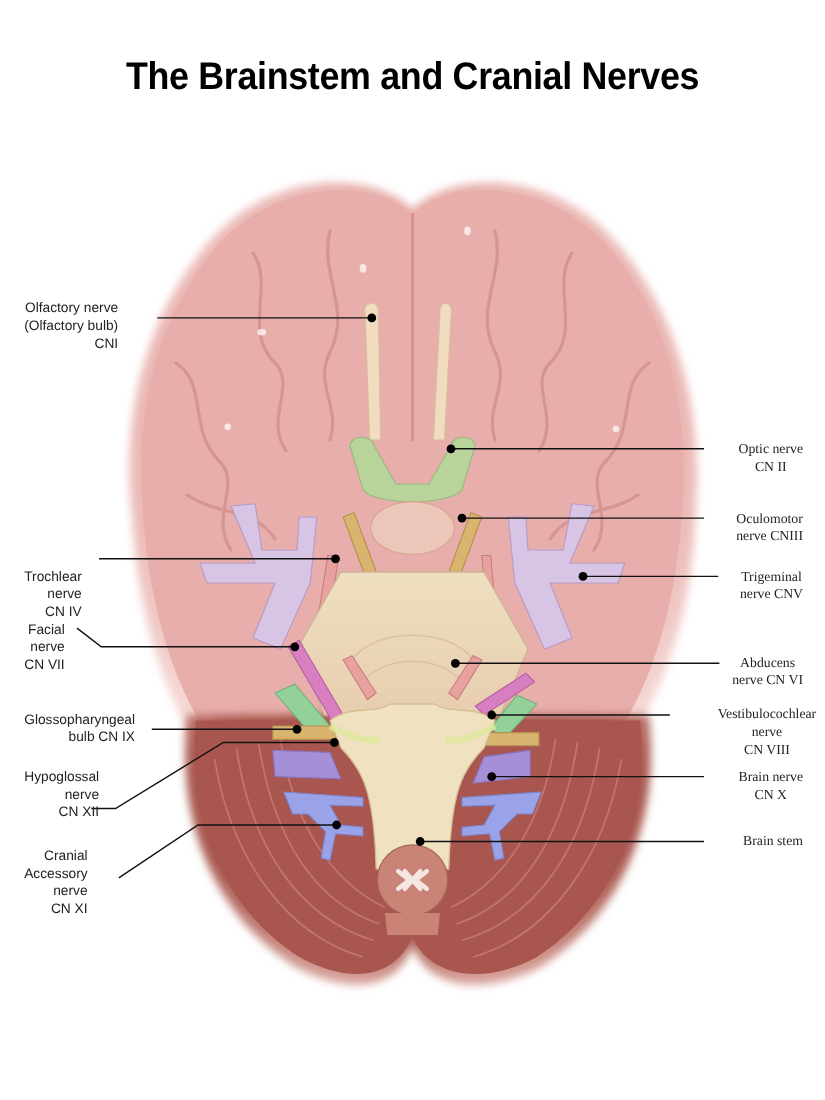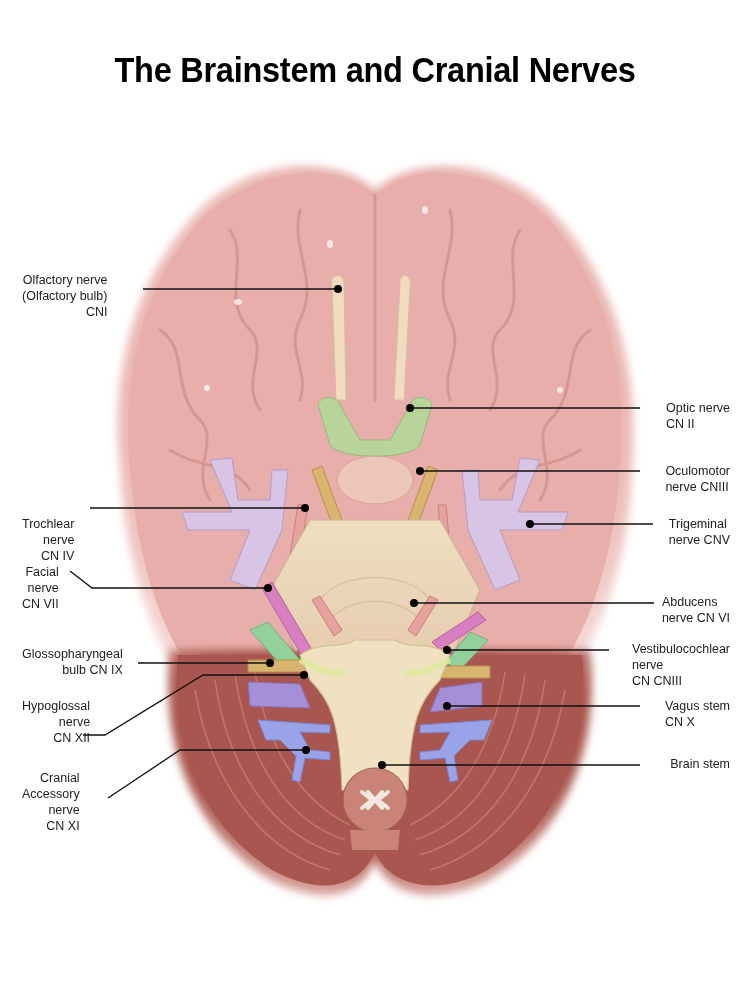--- a/index.html
+++ b/index.html
@@ -8,21 +8,21 @@
     position: absolute; left: 0; top: 50px; width: 750px; text-align: center;
     font-family: "Liberation Sans", sans-serif; font-weight: 700; font-size: 35px;
     letter-spacing: -0.3px; color: #000; transform: scaleX(0.93);
   }
   svg.art { position: absolute; left: 0; top: 0; }
   .label {
     position: absolute; font-size: 12.5px; line-height: 16px; color: #222;
     font-family: "Liberation Sans", sans-serif;
   }
   .label.left { text-align: right; }
-  .label.right { text-align: left; }
+  .label.right { text-align: center; font-family: Liberation Serif, serif; }
   .label span { display: block; }
 </style>
 </head>
 <body>
 
 <div class="title">The Brainstem and Cranial Nerves</div>
 
 <svg class="art" width="750" height="1000" viewBox="0 0 750 1000">
   <defs>
     <radialGradient id="cereGrad" cx="50%" cy="45%" r="60%">
@@ -224,24 +224,24 @@
   <span>nerve CNIII</span>
 </div>
 <div class="label right" style="right:20px; top:516px;">
   <span>Trigeminal</span>
   <span>nerve CNV</span>
 </div>
 <div class="label right" style="right:20px; top:594px;">
   <span>Abducens</span>
   <span>nerve CN VI</span>
 </div>
-<div class="label right" style="right:20px; top:641px;">
+<div class="label right" style="right:8px; top:641px;">
   <span>Vestibulocochlear</span>
   <span>nerve</span>
-  <span>CN CNIII</span>
+  <span>CN VIII</span>
 </div>
 <div class="label right" style="right:20px; top:698px;">
-  <span>Vagus stem</span>
+  <span>Brain nerve</span>
   <span>CN X</span>
 </div>
 <div class="label right" style="right:20px; top:756px;">
   <span>Brain stem</span>
 </div>
 
 </body></html>

